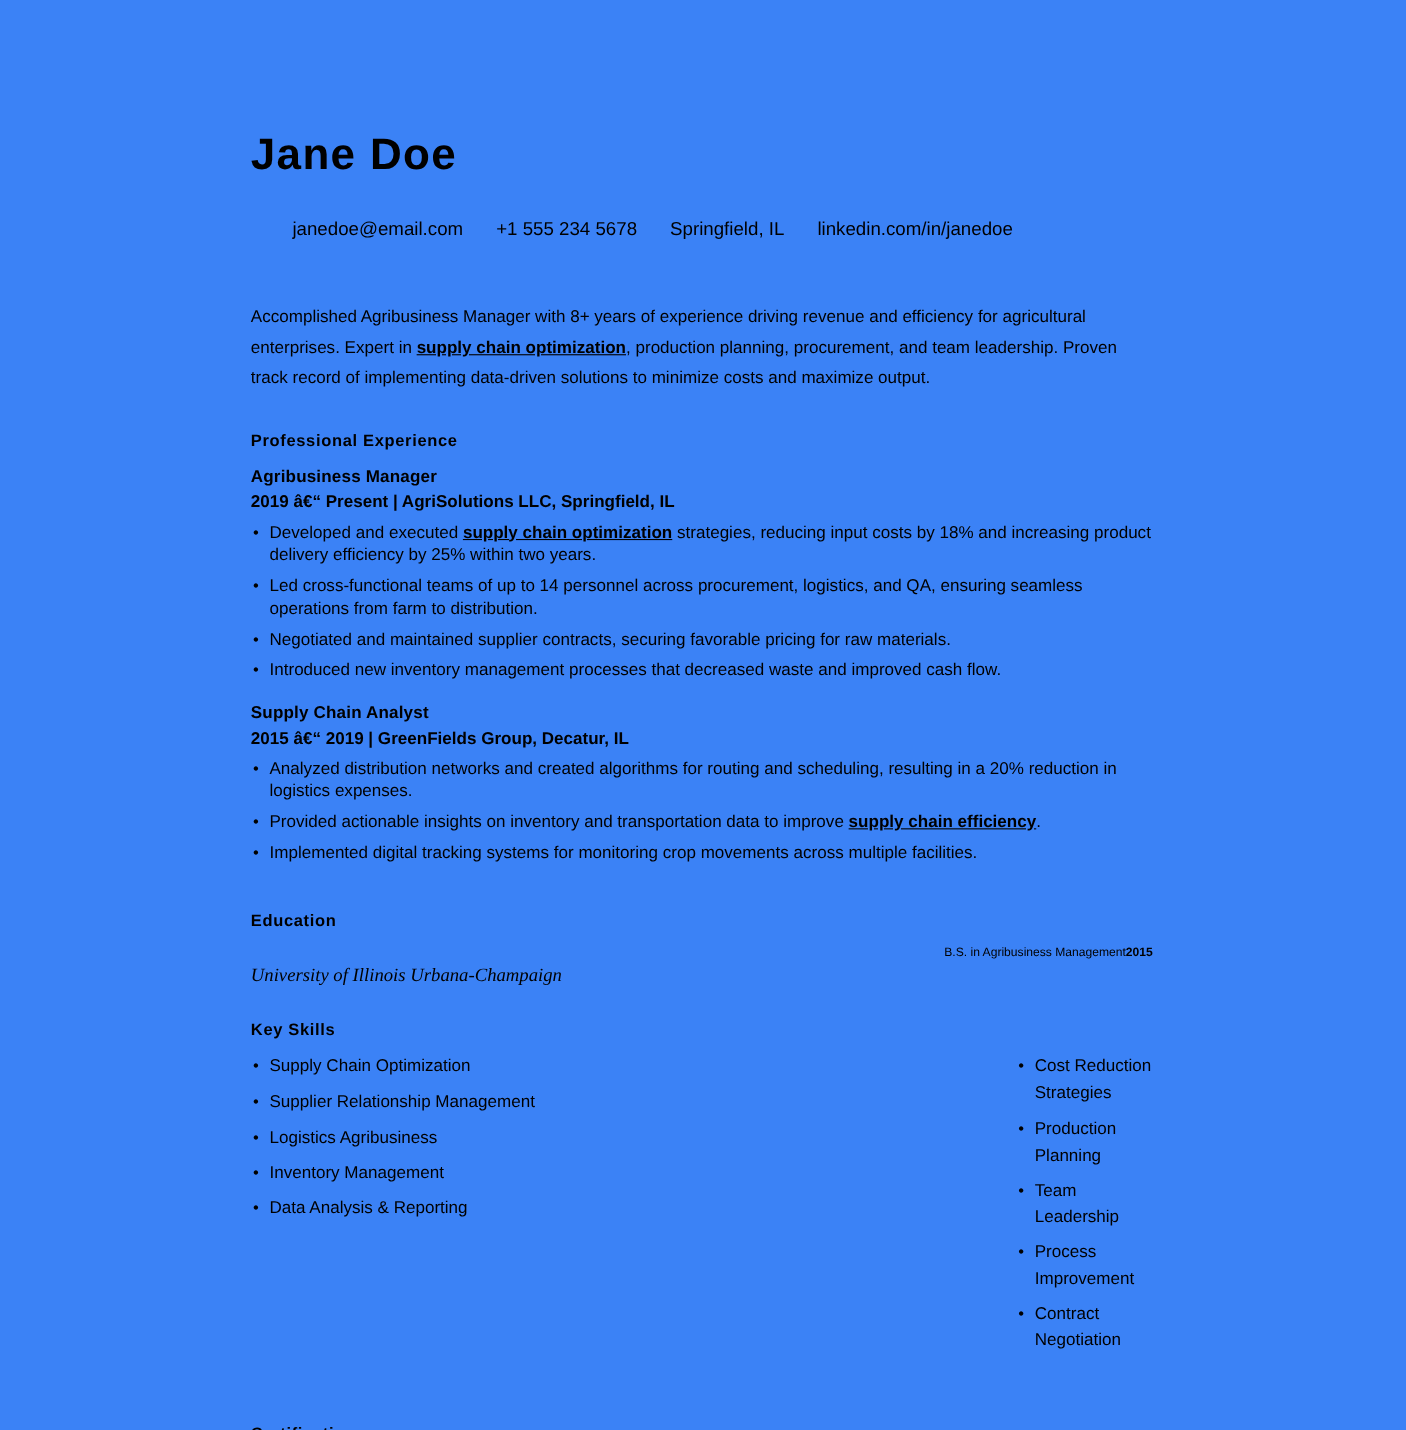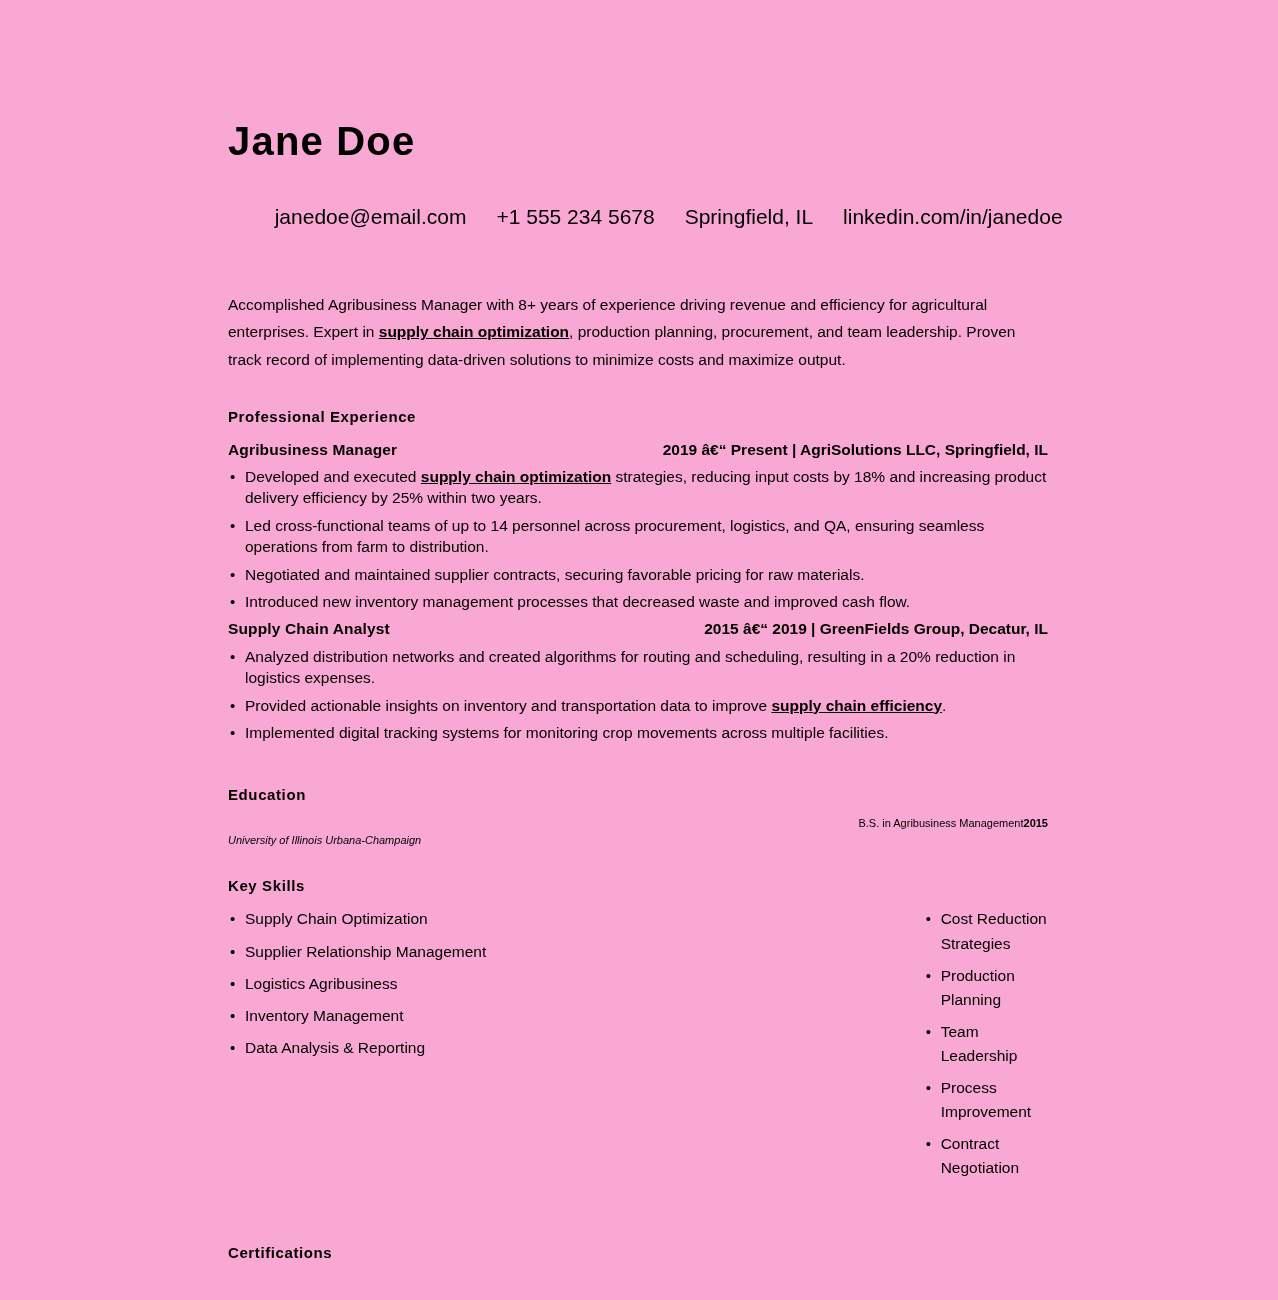--- a/index.html
+++ b/index.html
@@ -11,41 +11,41 @@
     width: 1278px;
     min-height: 1300px;
     font-family: "Liberation Sans", sans-serif;
     color: #000000;
     -webkit-font-smoothing: antialiased;
   }
   .page {
     position: relative;
     width: 1278px;
     min-height: 1300px;
-    background: #f9a8d4;
+    background: #3b82f6;
     box-sizing: border-box;
   }
   .resume {
     position: absolute;
     left: 228px;
     top: 118px;
     width: 820px;
   }
 
   
   .name {
     font-size: 40px;
     font-weight: bold;
     letter-spacing: 1.2px;
     line-height: 1.15;
     margin: 0 0 12px 0;
     color: #000;
   }
   .contact-line {
-    font-size: 21px;
+    font-size: 17px;
     line-height: 1.3;
     color: #000;
     white-space: pre;
     margin: 0;
   }
   .contact-item { display: inline; }
   .contact-gap { display: inline-block; width: 30px; }
 
   
   .summary {
@@ -65,27 +65,28 @@
   .section-title {
     font-size: 15px;
     font-weight: bold;
     letter-spacing: 0.6px;
     margin: 0 0 13px 0;
     color: #000;
   }
 
   
   .job { margin-bottom: 2px; }
-  .job + .job { margin-top: 4px; }
+  .job + .job { margin-top: 16px; }
   .job-head {
     display: flex;
     justify-content: space-between;
     align-items: baseline;
     font-size: 15.5px;
     line-height: 1.5;
+    flex-direction: column;
   }
   .job-title {
     font-weight: bold;
     letter-spacing: 0.15px;
   }
   .job-meta {
     font-weight: bold;
     text-align: right;
   }
   ul.bullets {
@@ -116,23 +117,24 @@
     display: flex;
     justify-content: flex-end;
     align-items: baseline;
     font-size: 11px;
     line-height: 1.3;
   }
   .edu-degree { font-weight: normal; }
   .edu-year { font-weight: bold; text-align: right; }
   .edu-school {
     font-style: italic;
-    font-size: 11px;
+    font-size: 17px;
     line-height: 1.35;
     margin-top: 2px;
+    font-family: Liberation Serif, serif;
   }
 
   
   .skills-wrap {
     display: flex;
     gap: 0px;
   }
   .skills-col {
     width: 50%;
     box-sizing: border-box;

